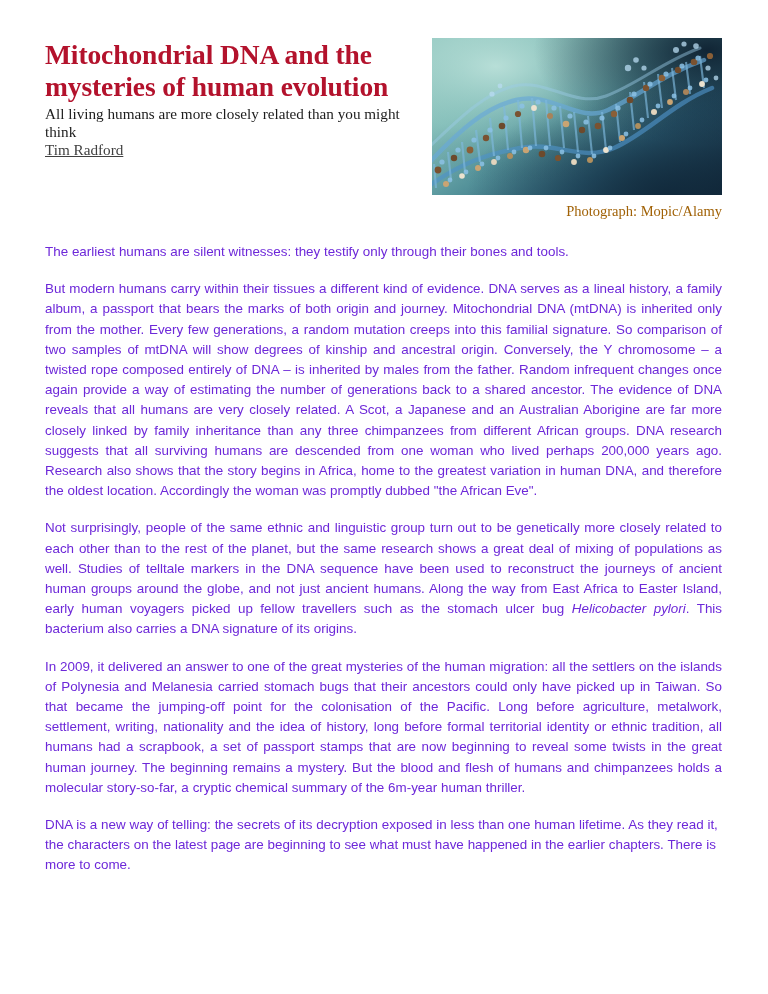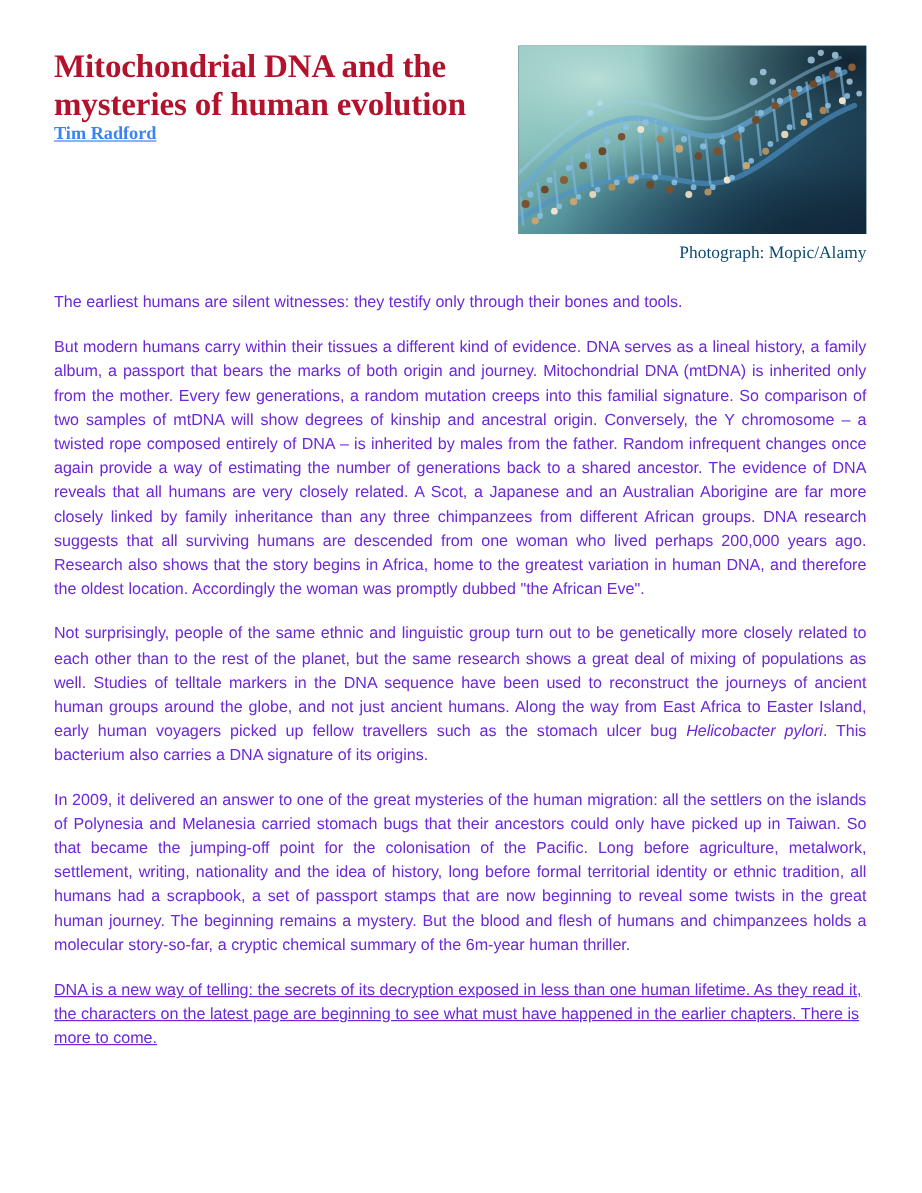--- a/index.html
+++ b/index.html
@@ -57,24 +57,24 @@
     font-family: "Liberation Serif", "DejaVu Serif", serif;
     font-size: 15.2px;
     line-height: 17.5px;
     color: #1c1c1c;
     margin: 3px 0 0 0;
     max-width: 360px;
   }
 
   .byline {
     font-family: "Liberation Serif", "DejaVu Serif", serif;
-    font-weight: bold;
+    font-weight: normal;
     font-size: 15.2px;
     line-height: 18px;
-    color: #3b82f6;
+    color: #404040;
     text-decoration: underline;
     margin: 1px 0 0 0;
     display: inline-block;
     cursor: pointer;
   }
 
   
   .photo-col {
     flex: 0 0 290px;
     width: 290px;
@@ -88,21 +88,21 @@
     overflow: hidden;
     background: #2b5566;
     display: block;
   }
   .photo svg { display:block; width:290px; height:157px; }
 
   .photo-caption {
     font-family: "Liberation Serif", "DejaVu Serif", serif;
     font-size: 14.5px;
     line-height: 18px;
-    color: #0c4a6e;
+    color: #a16207;
     text-align: right;
     margin-top: 7px;
     width: 290px;
   }
 
   
   .body-col {
     padding: 0 46px 0 45px;
     margin-top: 22px;
   }
@@ -110,35 +110,36 @@
   p.para {
     font-family: "Liberation Sans", "DejaVu Sans", sans-serif;
     font-size: 13.4px;
     line-height: 20.2px;
     color: #6d28d9;
     margin: 0 0 17px 0;
     text-align: justify;
     text-justify: inter-word;
     word-spacing: 0.1px;
   }
-  p.para:last-child { margin-bottom: 0; text-decoration: underline; }
+  p.para:last-child { margin-bottom: 0; }
   p.para.no-justify { text-align: left; }
 
   em.sci { }
 </style>
 </head>
 <body>
 
 <div class="page">
 
   <div class="header">
     <div class="header-inner">
 
       <div class="headline-col">
         <h1 class="headline">Mitochondrial DNA and the mysteries of human evolution</h1>
+        <p class="standfirst">All living humans are more closely related than you might think</p>
         <a class="byline">Tim Radford</a>
       </div>
 
       <div class="photo-col">
         <div class="photo">
           <svg viewBox="0 0 290 157" preserveAspectRatio="none" aria-hidden="true">
             <defs>
               <linearGradient id="bgGrad" x1="0" y1="0.15" x2="1" y2="0.95">
                 <stop offset="0%" stop-color="#9ecfc7"></stop>
                 <stop offset="22%" stop-color="#86c0bb"></stop>

